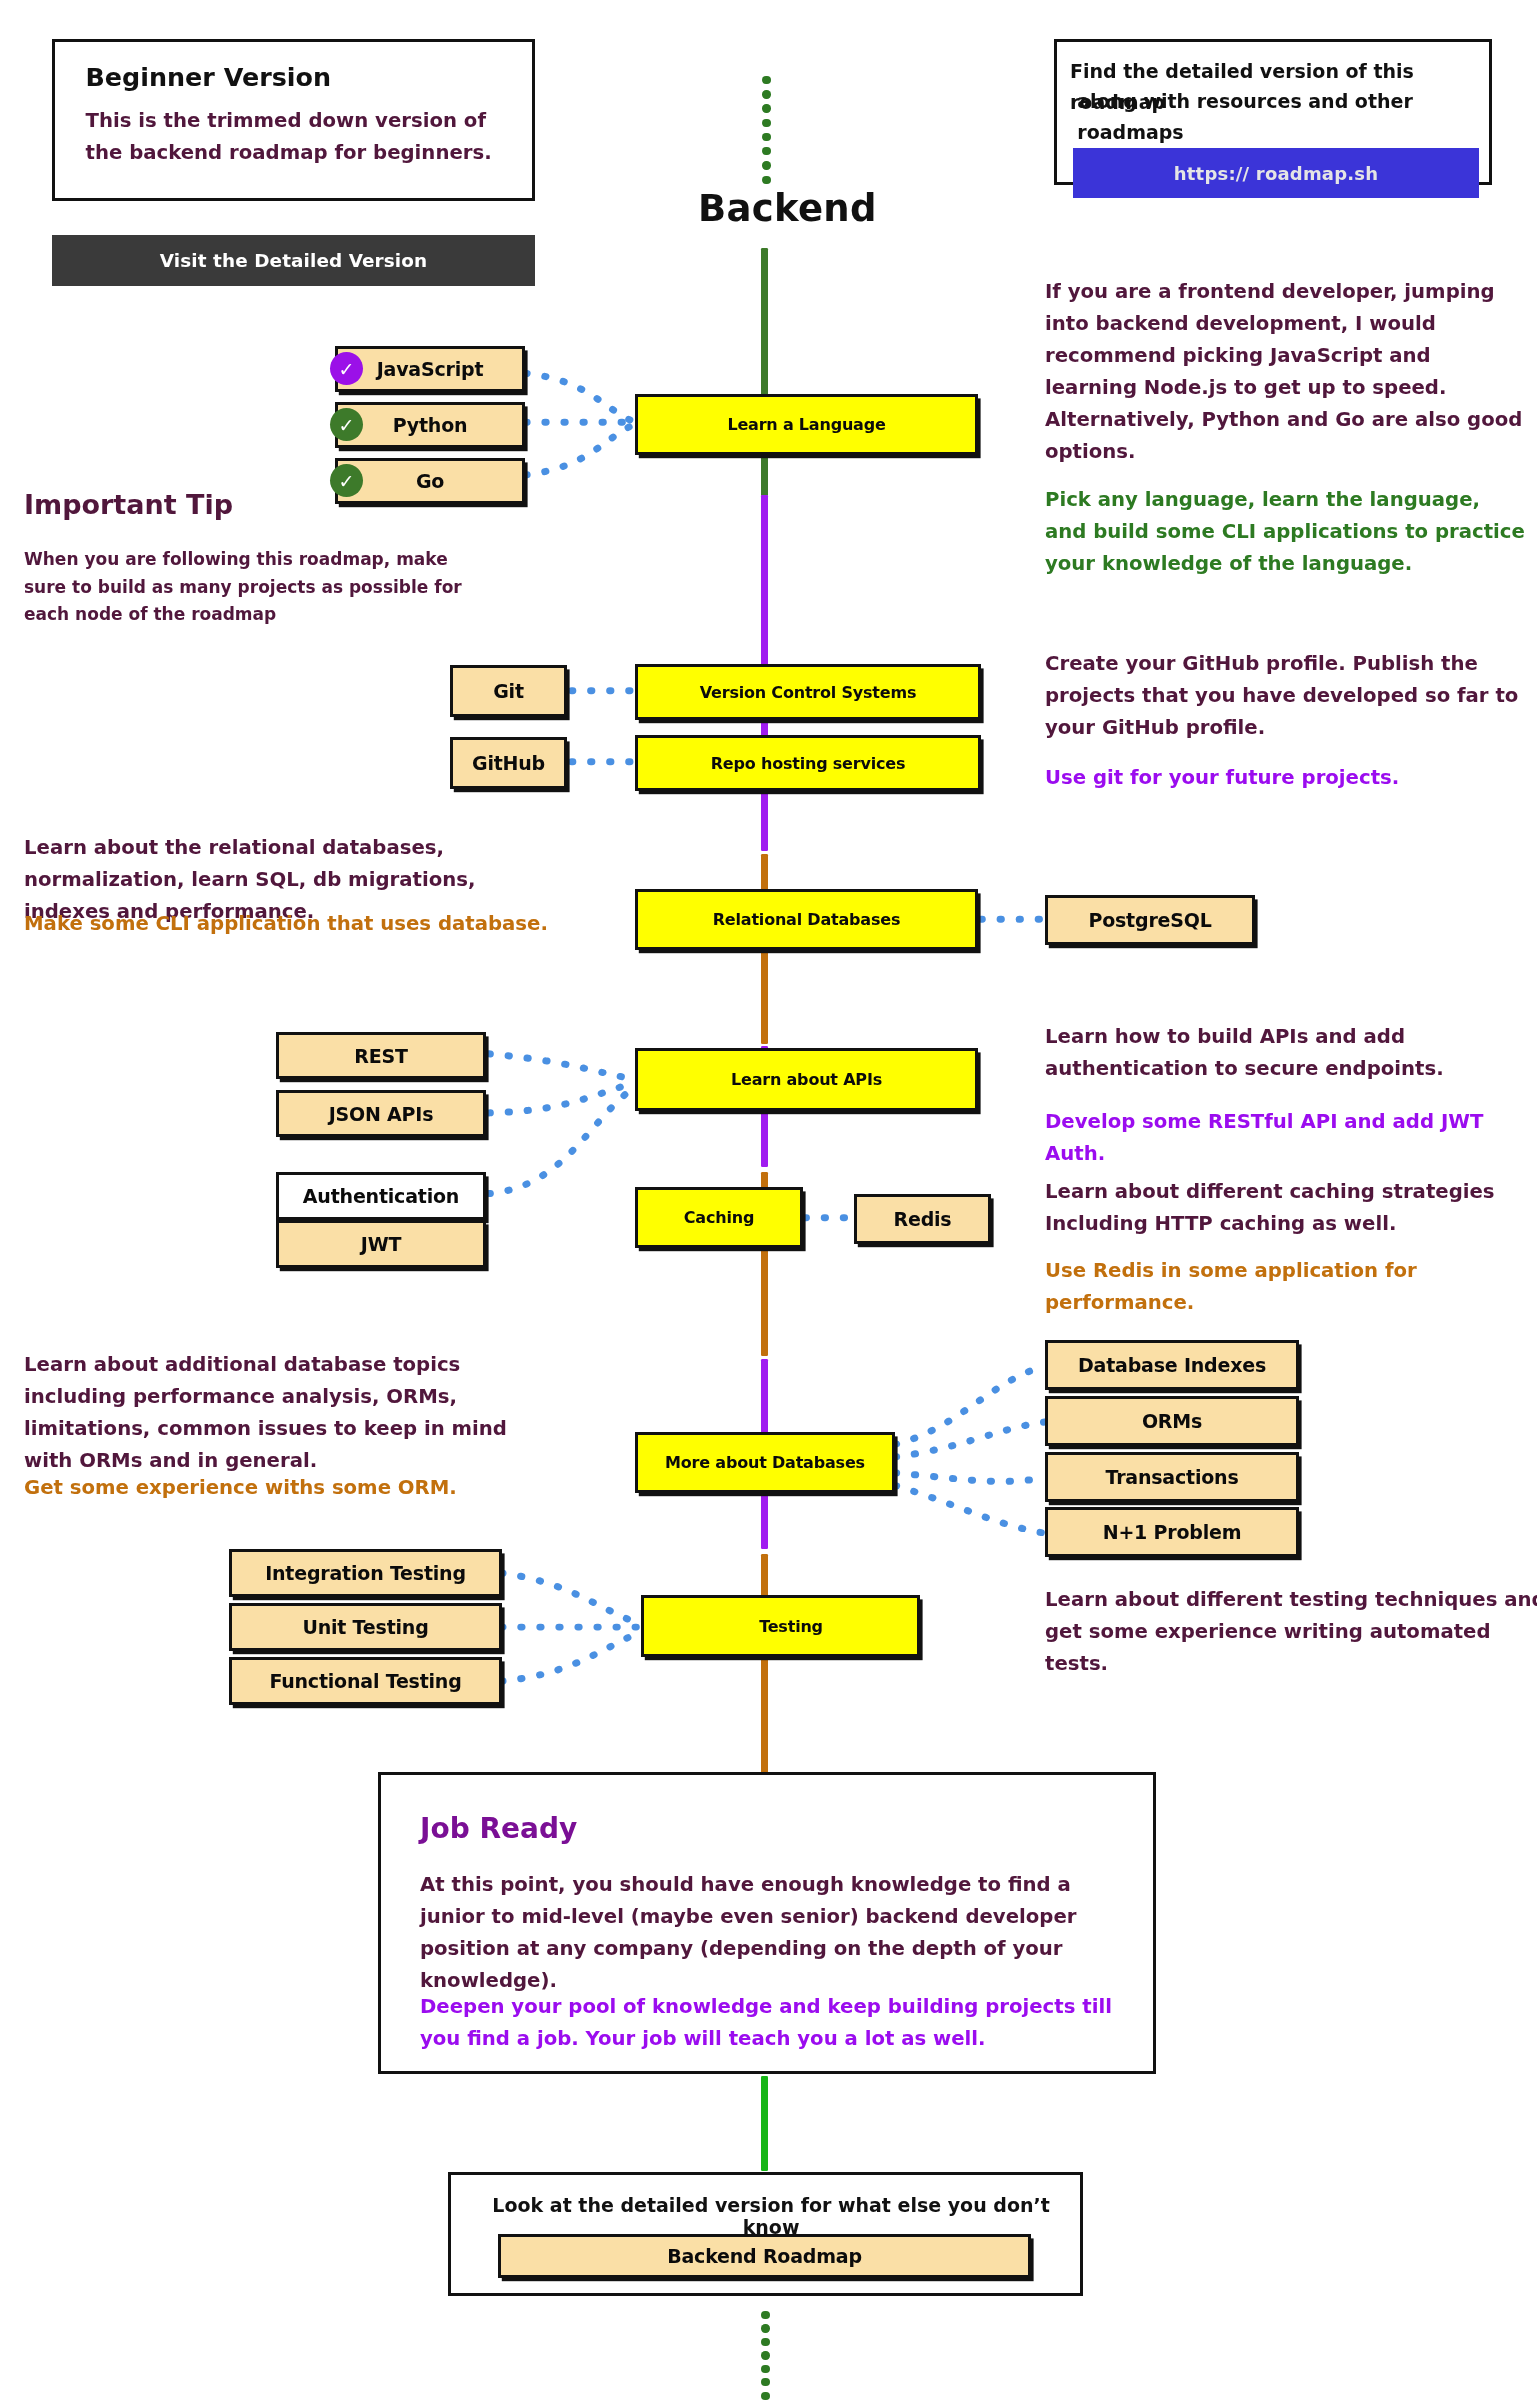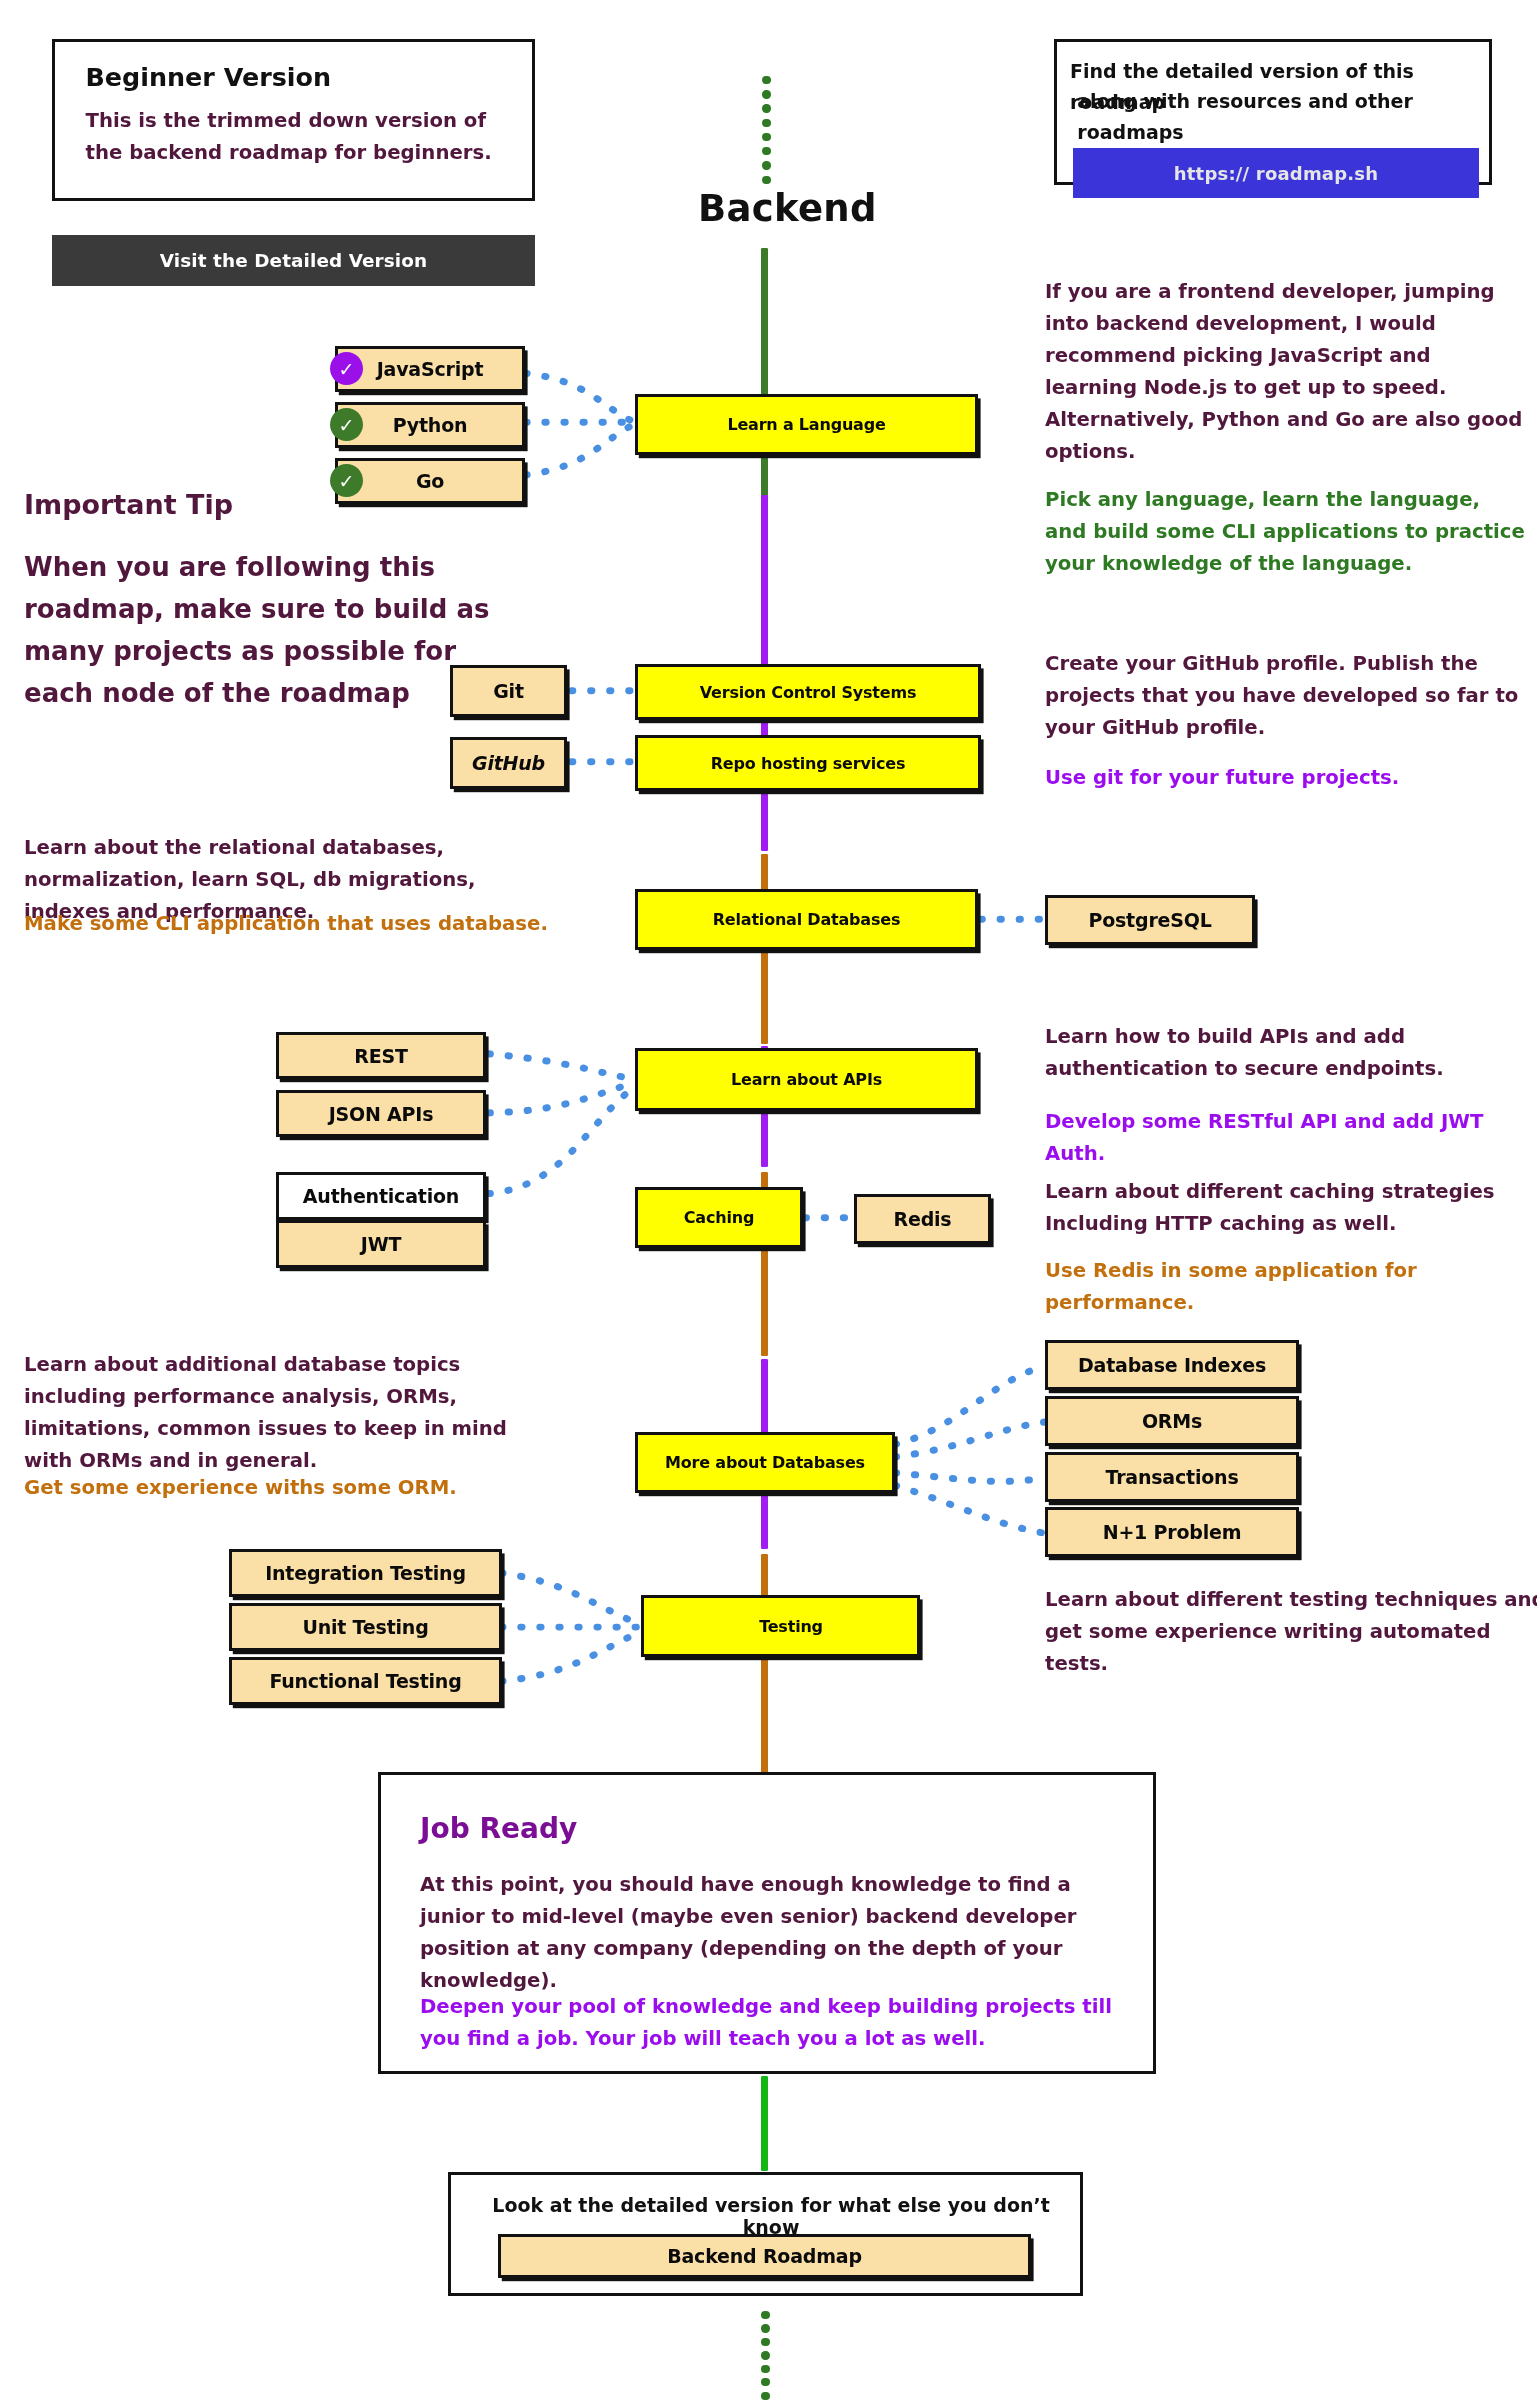--- a/index.html
+++ b/index.html
@@ -181,38 +181,38 @@
 
   <div class="dark-btn" style="left:52px;top:235px;width:483px;height:51px;">Visit the Detailed Version</div>
 
   <div class="card" style="left:1054px;top:39px;width:438px;height:146px;">
     <div class="txt t-black lh" style="left:13px;top:14px;width:406px;font-size:19px;">Find the detailed version of this roadmap</div>
     <div class="txt t-black lh" style="left:20.3px;top:44px;width:406px;font-size:19px;">along with resources and other roadmaps</div>
   </div>
   <div class="url-btn" style="left:1073px;top:148px;width:406px;height:50px;">https:// roadmap.sh</div>
 
   <div class="txt heading" style="left:24px;top:489px;font-size:27px;">Important Tip</div>
-  <div class="txt t-dark lh" style="left:24px;top:546px;width:470px;font-size:26px;">When you are following this roadmap, make sure to build as many projects as possible for each node of the roadmap</div>
+  <div class="txt t-dark lh" style="left:24px;top:546px;width:470px;font-size:17px;">When you are following this roadmap, make sure to build as many projects as possible for each node of the roadmap</div>
 
   <div class="node child" style="left:335px;top:346px;width:190px;height:46px;">JavaScript</div>
   <div class="badge purple" style="left:330px;top:352px;">✓</div>
 
   <div class="node child" style="left:335px;top:402px;width:190px;height:46px;">Python</div>
   <div class="badge green" style="left:330px;top:408px;">✓</div>
 
   <div class="node child" style="left:335px;top:458px;width:190px;height:46px;">Go</div>
   <div class="badge green" style="left:330px;top:464px;">✓</div>
 
   <div class="node primary" style="left:635px;top:394px;width:343px;height:61px;">Learn a Language</div>
 
   <div class="txt t-dark lh" style="left:1045px;top:276px;width:483px;font-size:19.7px;">If you are a frontend developer, jumping into backend development, I would recommend picking JavaScript and learning Node.js to get up to speed. Alternatively, Python and Go are also good options.</div>
   <div class="txt t-green lh" style="left:1045px;top:484px;width:483px;font-size:19.7px;">Pick any language, learn the language, and build some CLI applications to practice your knowledge of the language.</div>
 
   <div class="node child" style="left:450px;top:665px;width:117px;height:52px;">Git</div>
-  <div class="node child" style="left:450px;top:737px;width:117px;height:52px;font-style:italic;">GitHub</div>
+  <div class="node child" style="left:450px;top:737px;width:117px;height:52px;">GitHub</div>
 
   <div class="node primary" style="left:635px;top:664px;width:346px;height:56px;">Version Control Systems</div>
   <div class="node primary" style="left:635px;top:735px;width:346px;height:56px;">Repo hosting services</div>
 
   <div class="txt t-dark lh" style="left:1045px;top:648px;width:483px;font-size:19.7px;">Create your GitHub profile. Publish the projects that you have developed so far  to your GitHub profile.</div>
   <div class="txt t-purple lh" style="left:1045px;top:762px;width:483px;font-size:19.7px;">Use git for your future projects.</div>
 
   <div class="txt t-dark lh" style="left:24px;top:832px;width:527px;font-size:19.7px;">Learn about the relational databases, normalization, learn SQL, db migrations, indexes and performance.</div>
   <div class="txt t-orange lh" style="left:24px;top:908px;width:527px;font-size:19.7px;">Make some CLI application that uses database.</div>
 

